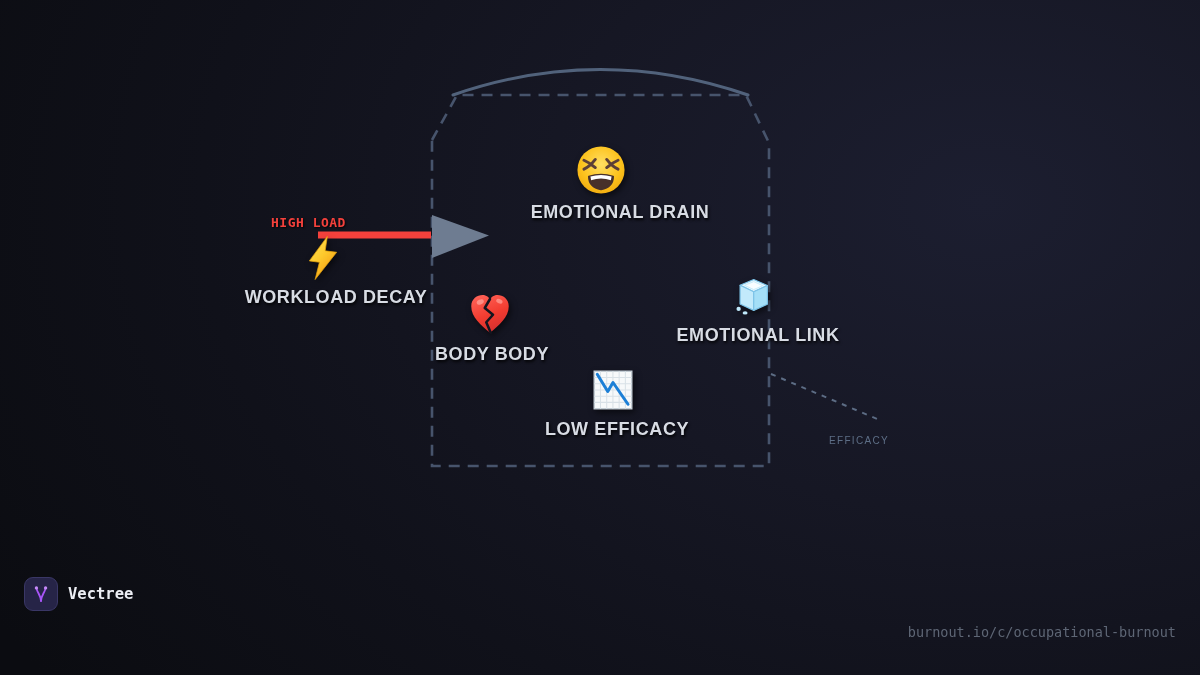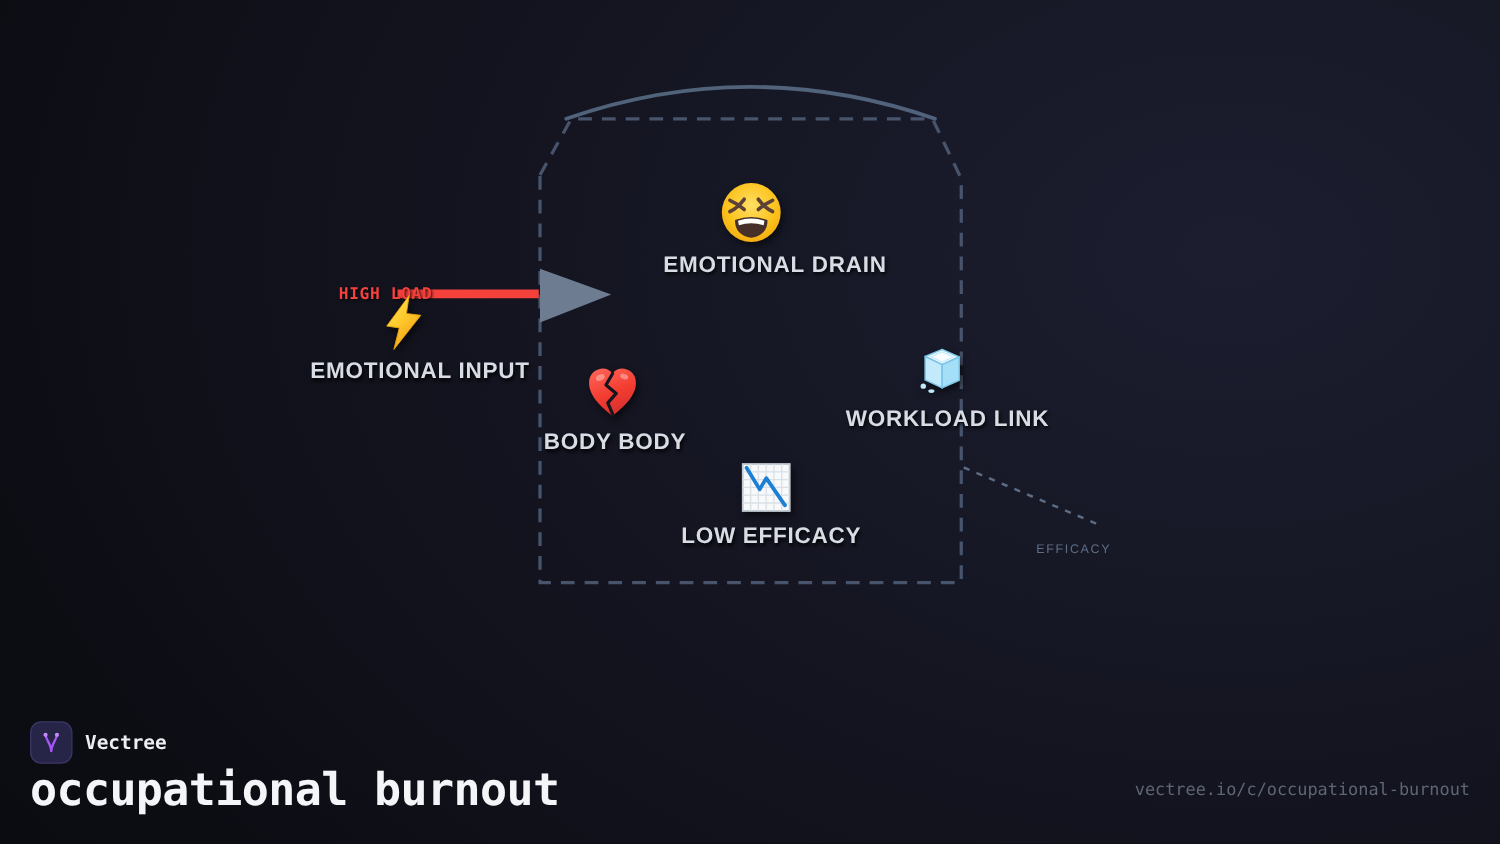--- a/index.html
+++ b/index.html
@@ -34,21 +34,21 @@
     transform: translate(-50%, -50%);
     font-weight: bold;
     font-size: 18px;
     letter-spacing: 0.6px;
     color: #d8dce4;
     white-space: nowrap;
     text-shadow: 1px 2px 3px rgba(0,0,0,0.9);
   }
   .flow-label {
     position: absolute;
-    left: 271px; top: 228px;
+    left: 271px; top: 215px;
     font-family: "DejaVu Sans Mono", monospace;
     font-size: 13px;
     font-weight: bold;
     letter-spacing: 0.5px;
     color: #f4413c;
     white-space: nowrap;
     text-shadow: 1px 1px 2px rgba(0,0,0,0.8);
   }
   .leakage-label {
     position: absolute;
@@ -128,21 +128,21 @@
         <defs>
           <linearGradient id="gBolt" x1="0.15" y1="0" x2="0.85" y2="1">
             <stop offset="0%" stop-color="#ffe254"></stop>
             <stop offset="45%" stop-color="#fdc92c"></stop>
             <stop offset="100%" stop-color="#f2930d"></stop>
           </linearGradient>
         </defs>
         <path d="M38 2 L13 36 L27 38 L21 62 L51 24 L35 22 Z" fill="url(#gBolt)" stroke="#e8a30c" stroke-width="1" stroke-linejoin="round"></path>
       </svg>
     </div>
-    <div class="nlabel" style="left:336px; top:297px;">EMOTIONAL INPUT</div>
+    <div class="nlabel" style="left:336px; top:297px;">WORKLOAD DECAY</div>
   </div>
 
   <div>
     <div class="emoji" style="left:601px; top:170px; width:52px; height:52px;">
       <svg viewBox="0 0 64 64">
         <defs>
           <radialGradient id="gFace" cx="50%" cy="38%" r="65%">
             <stop offset="0%" stop-color="#ffdf63"></stop>
             <stop offset="65%" stop-color="#fcc21c"></stop>
             <stop offset="100%" stop-color="#f1ab10"></stop>
@@ -201,36 +201,35 @@
         <g stroke="#7cc3e8" stroke-width="1.6" stroke-linejoin="round">
           <path d="M14 17 L33 9 L52 17.5 L33 26 Z" fill="#e6f7fe"></path>
           <path d="M14 17 L33 26 L33 52 L14 43 Z" fill="#c2eafb"></path>
           <path d="M33 26 L52 17.5 L52 43.5 L33 52 Z" fill="#a4dff7"></path>
         </g>
         <path d="M20.5 17.2 L33 12 L45.5 17.7 L33 23 Z" fill="#f8fdff" stroke="#bde7f8" stroke-width="1"></path>
         <circle cx="12" cy="50" r="3" fill="#bfe9fb"></circle>
         <ellipse cx="21" cy="55.5" rx="3.4" ry="2.2" fill="#bfe9fb"></ellipse>
       </svg>
     </div>
-    <div class="nlabel" style="left:758px; top:335px;">WORKLOAD LINK</div>
+    <div class="nlabel" style="left:758px; top:335px;">EMOTIONAL LINK</div>
   </div>
 
   <div class="leakage-label">EFFICACY</div>
 
   <div class="brand-row">
     <div class="brand-logo">
       <svg width="26" height="26" viewBox="0 0 34 34">
         <g fill="none" stroke="#a855f7" stroke-width="2.4" stroke-linecap="round">
           <path d="M17 26 C17 20 13 16 11.5 11"></path>
           <path d="M17 26 C17 20 21 16 22.5 11"></path>
         </g>
         <circle cx="11" cy="9" r="2.2" fill="#c58af9"></circle>
         <circle cx="23" cy="9" r="2.2" fill="#c58af9"></circle>
       </svg>
     </div>
     <div class="brand-name">Vectree</div>
   </div>
 
-  <div class="page-title">occupational burnout</div>
-
-  <div class="share-url">vectree.io/c/occupational-burnout</div>
+
+  <div class="share-url">burnout.io/c/occupational-burnout</div>
 
 </div>
 
 </body></html>

